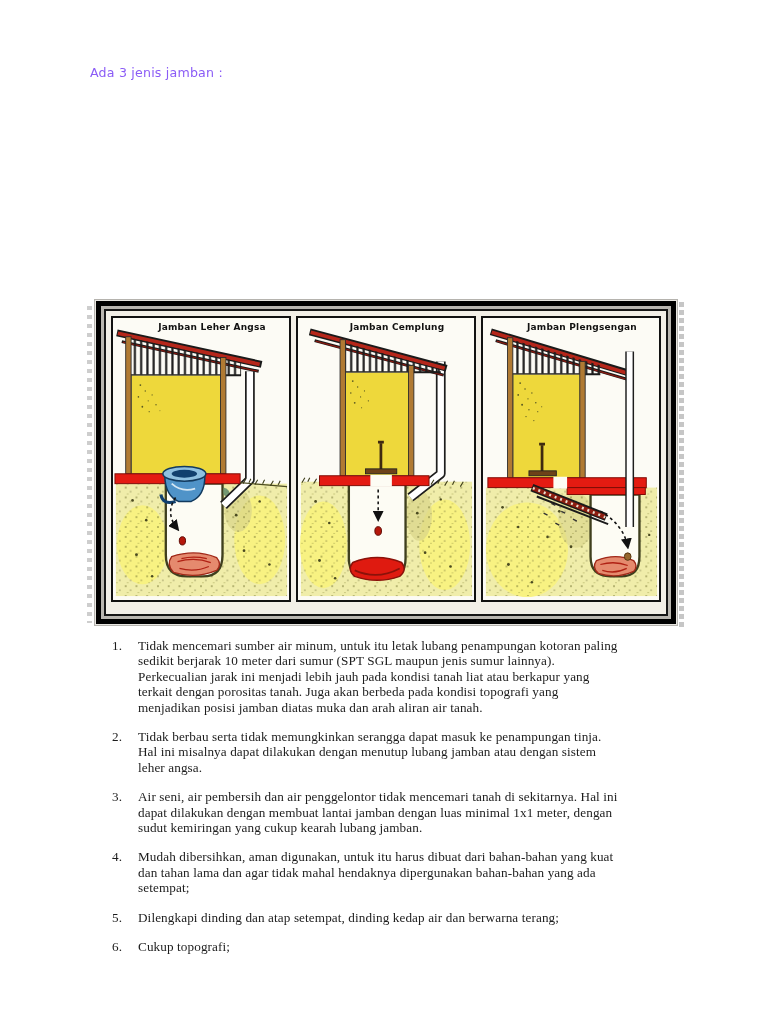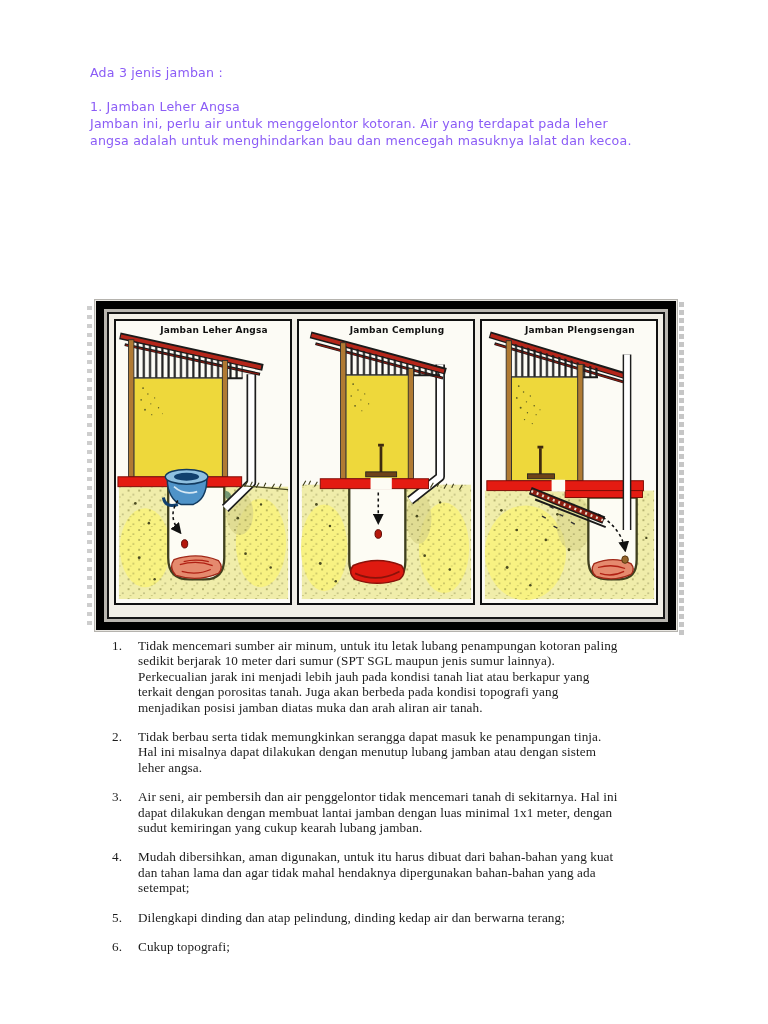--- a/index.html
+++ b/index.html
@@ -10,21 +10,21 @@
   }
   
   .intro {
     position:absolute; left:90px; top:64px; width:600px;
     font-size:12.6px; line-height:17px; color:#8b5cf6; letter-spacing:.2px;
   }
   .intro p { margin:0 0 17px 0; white-space:pre-line; }
   
   .figure { position:absolute; left:94px; top:299px; width:584px; }
   .frame-outer { border:1px solid #b5b3ae; padding:1px; background:#e8e6e1; position:relative; }
-  .frame-black { border:8px solid #000000; background:#b9b6b0; padding:3px; }
+  .frame-black { border:5px solid #000000; background:#b9b6b0; padding:3px; }
   .frame-inner { border:2px solid #161616; background:#f2efe7; padding:5px 5px 12px 5px; }
   .panels { display:flex; gap:5px; }
   .panel {
     flex:1; position:relative; border:2px solid #111; background:#fcfbf5;
     height:282px; overflow:hidden;
   }
   .panel-title {
     position:absolute; top:4px; left:0; right:0; text-align:center; padding-left:22px;
     font-size:9px; font-weight:bold; color:#111; letter-spacing:.2px; z-index:3;
   }
@@ -44,23 +44,20 @@
   .req .num { width:26px; flex:none; }
   .req .txt { flex:1; white-space:pre-line; }
 </style>
 </head>
 <body>
 
 <div class="page">
 
   <div class="intro">
     <p>Ada 3 jenis jamban :</p>
-    <p>1. Jamban Leher Angsa
-Jamban ini, perlu air untuk menggelontor kotoran. Air yang terdapat pada leher
-angsa adalah untuk menghindarkan bau dan mencegah masuknya lalat dan kecoa.</p>
   </div>
 
   <div class="figure">
     <div class="frame-outer">
       <div class="scan-noise noise-left"></div>
       <div class="scan-noise noise-right"></div>
       <div class="frame-black">
         <div class="frame-inner">
           <div class="panels">
 
@@ -334,21 +331,21 @@
 sudut kemiringan yang cukup kearah lubang jamban.</span>
     </div>
     <div class="req">
       <span class="num">4.</span>
       <span class="txt">Mudah dibersihkan, aman digunakan, untuk itu harus dibuat dari bahan-bahan yang kuat
 dan tahan lama dan agar tidak mahal hendaknya dipergunakan bahan-bahan yang ada
 setempat;</span>
     </div>
     <div class="req">
       <span class="num">5.</span>
-      <span class="txt">Dilengkapi dinding dan atap pelindung, dinding kedap air dan berwarna terang;</span>
+      <span class="txt">Dilengkapi dinding dan atap setempat, dinding kedap air dan berwarna terang;</span>
     </div>
     <div class="req">
       <span class="num">6.</span>
       <span class="txt">Cukup topografi;</span>
     </div>
   </div>
 
 </div>
 
 </body></html>

